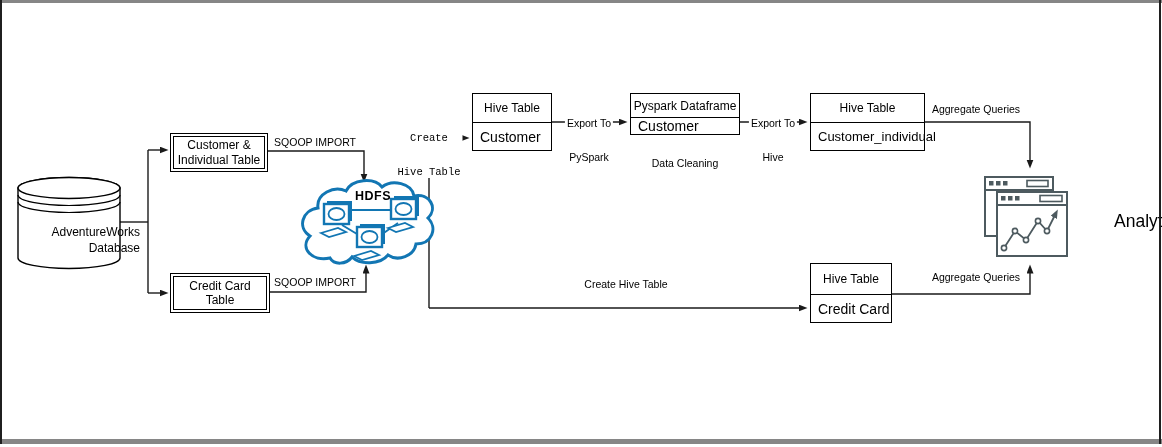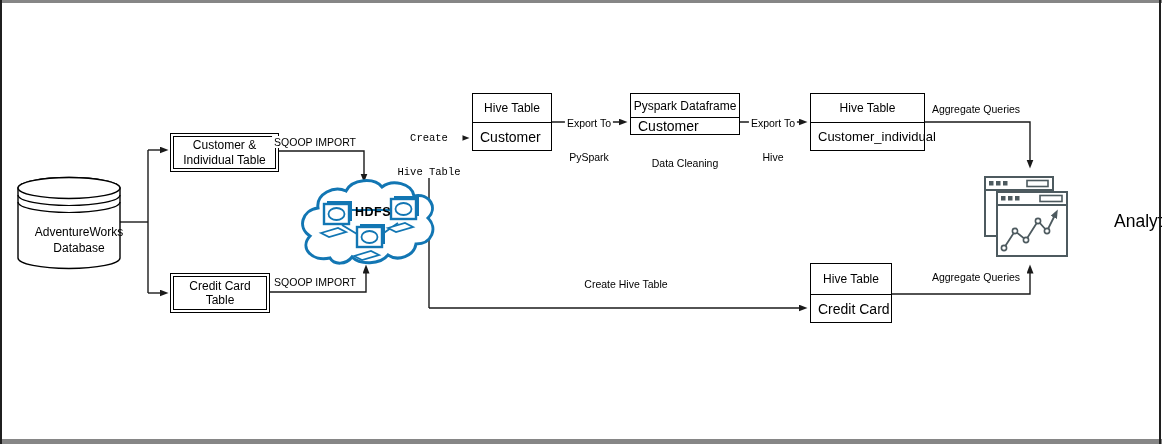--- a/index.html
+++ b/index.html
@@ -59,28 +59,27 @@
   .node-hb .bod{
     flex:1;
     display:flex;align-items:center;
     padding-left:7px;
     font-size:14px;
   }
   .node-hb .bod.small{font-size:13px;}
 
   .db-label{
     position:absolute;left:18px;top:224px;width:122px;
-    text-align:center;font-size:12px;line-height:1.35;
+    text-align:right;font-size:12px;line-height:1.35;
   }
   .hdfs-label{
     position:absolute;left:373px;top:189px;
     transform:translateX(-50%);
     font-weight:bold;font-size:12.5px;letter-spacing:.5px;
     background:transparent;
-    margin-top:16px;
   }
   .analytics-label{
     position:absolute;left:1114px;top:211px;
     font-size:17.5px;
   }
 </style>
 </head>
 <body>
 
 <div class="canvas">
@@ -181,21 +180,21 @@
         <circle cx="1047" cy="231" r="2.6" fill="#fff" stroke-width="1.6"></circle>
       </g>
     </g>
   </svg>
 
   <div class="db-label">
     <span class="ln">AdventureWorks</span>
     <span class="ln">Database</span>
   </div>
 
-  <div class="node-double" style="left:170px;top:133px;width:109px;height:39px;">
+  <div class="node-double" style="left:170px;top:133px;width:98px;height:39px;">
     <div class="inner">
       <span class="ln">Customer &amp;</span>
       <span class="ln">Individual Table</span>
     </div>
   </div>
 
   <div class="node-double" style="left:170px;top:273px;width:100px;height:40px;">
     <div class="inner">
       <span class="ln">Credit Card</span>
       <span class="ln">Table</span>

